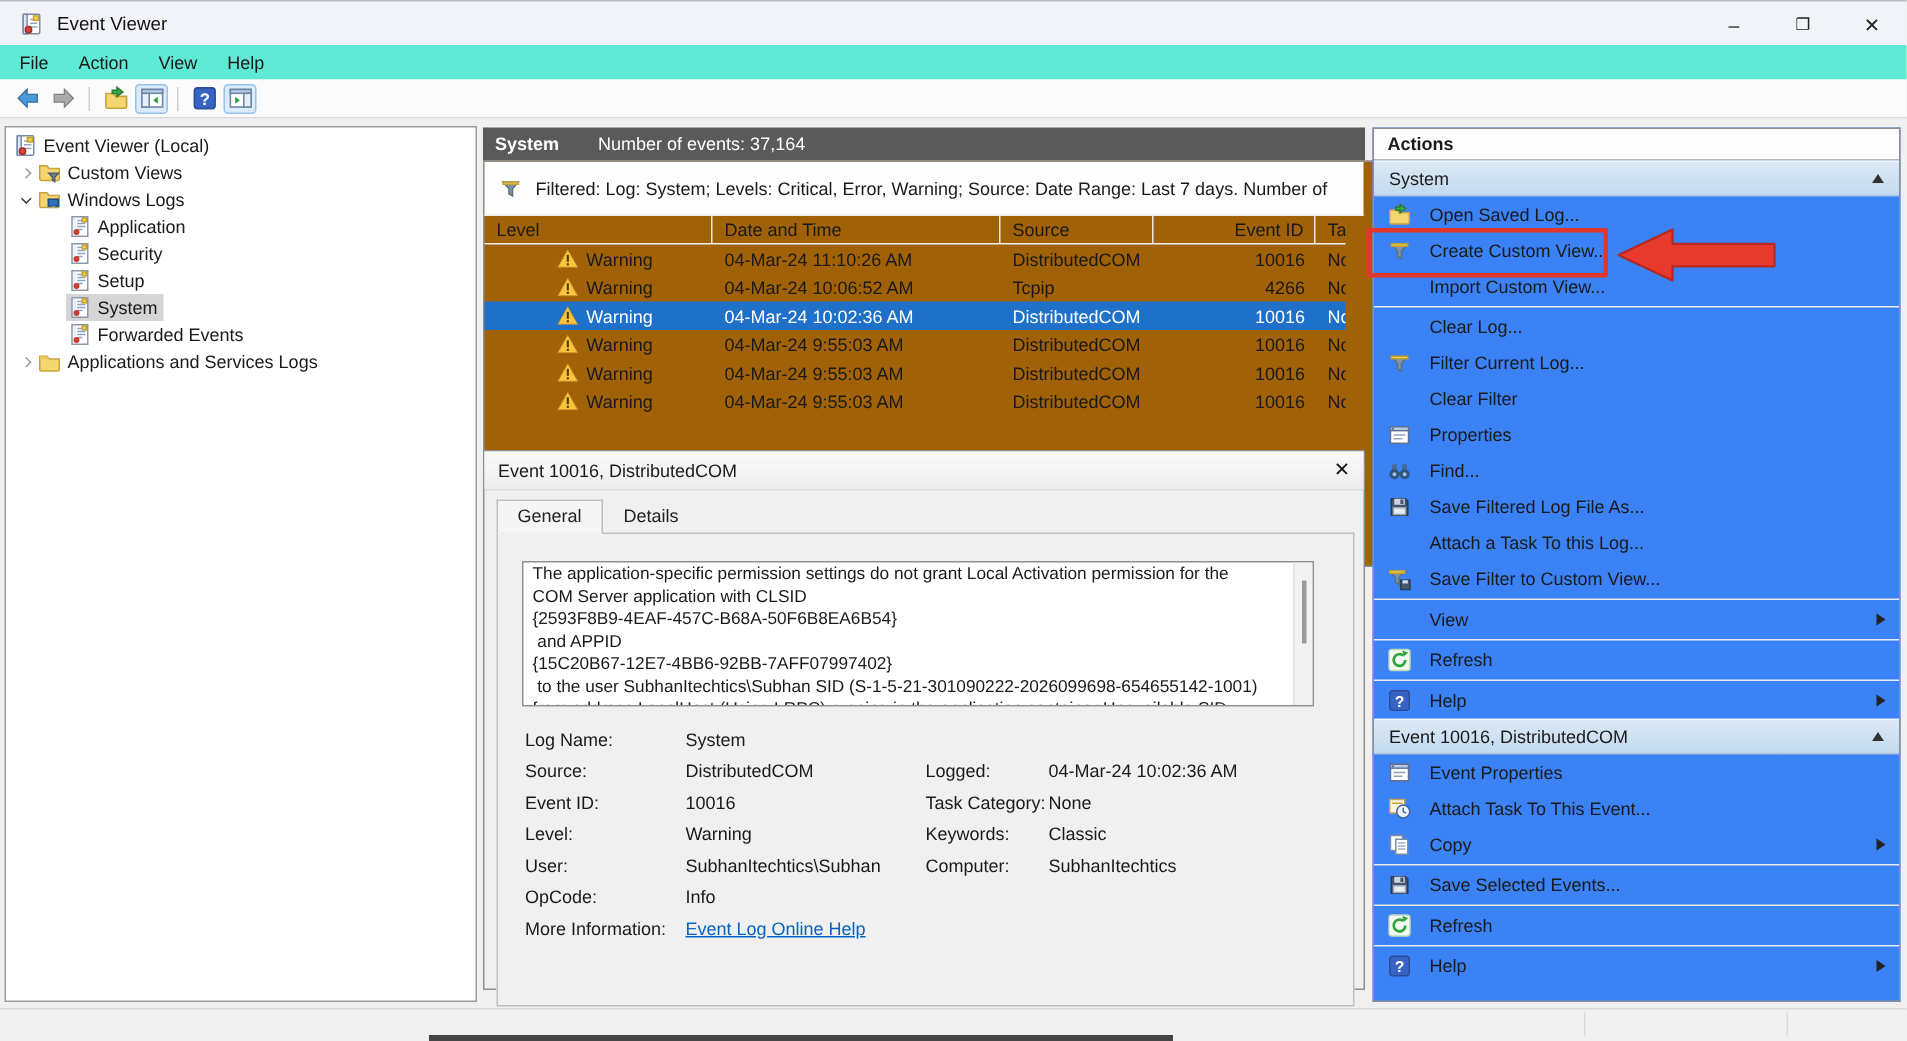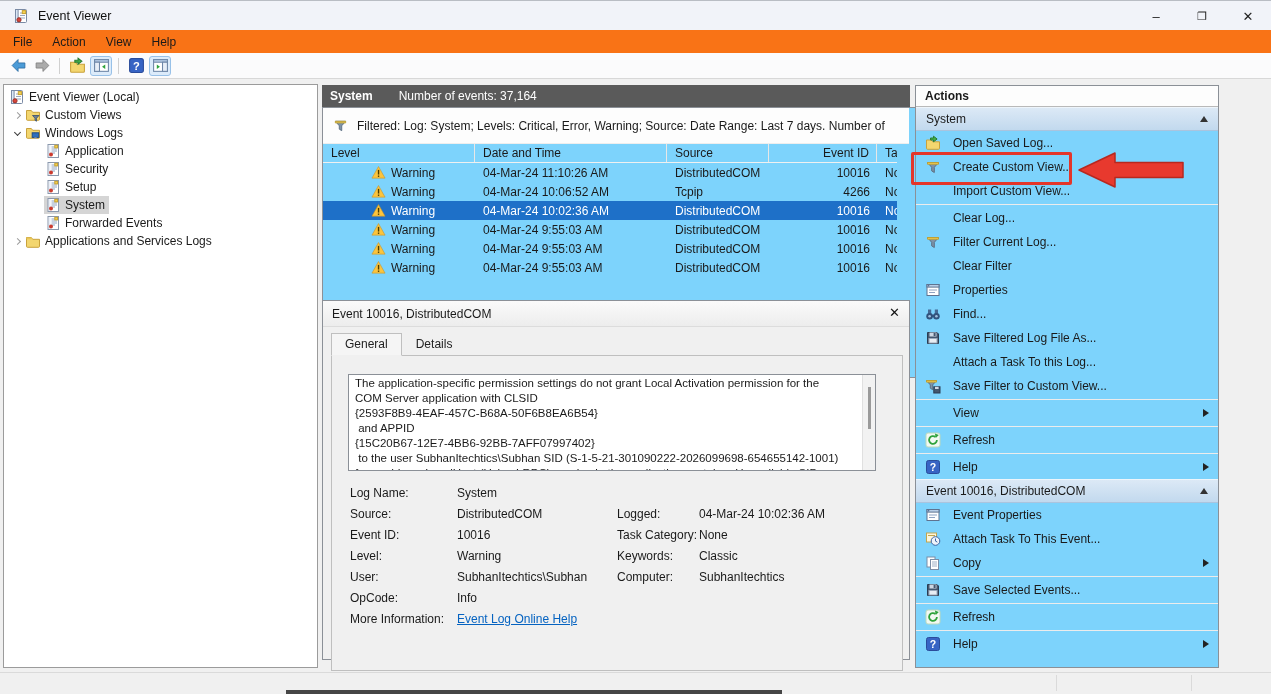--- a/index.html
+++ b/index.html
@@ -16,21 +16,21 @@
     background:#f1f3f9; border-top:1px solid #b9bdc4; display:flex; align-items:center; }
   .titlebar .app-icon { width:16px; height:16px; margin-left:13px; }
   .titlebar .title { margin-left:9px; font-size:12.5px; color:#111; }
   .win-controls { position:absolute; right:0; top:0; height:30px; display:flex; }
   .win-btn { width:46px; height:30px; display:flex; align-items:center; justify-content:center;
     font-size:13px; color:#222; cursor:default; }
   .win-btn.max { font-size:11px; }
 
   
   .menubar { position:absolute; left:0; top:30px; width:1271px; height:23px;
-    background:#f97316; display:flex; align-items:center; padding-left:3px; }
+    background:#5eead4; display:flex; align-items:center; padding-left:3px; }
   .menu-item { padding:3px 10px; }
 
   
   .toolbar { position:absolute; left:0; top:53px; width:1271px; height:26px;
     background:#fbfbfc; border-bottom:1px solid #d8d8d8; display:flex; align-items:center; padding-left:6px; }
   .tb-btn { width:22px; height:20px; display:flex; align-items:center; justify-content:center; margin:0 1px; }
   .tb-btn svg { width:17px; height:17px; }
   .tb-btn.toggled { background:#dcebfa; border:1px solid #98c1e8; border-radius:3px; }
   .tb-sep { width:1px; height:16px; background:#d0d0d0; margin:0 5px; }
 
@@ -46,21 +46,21 @@
   .tree-icon { width:16px; height:16px; margin-right:4px; flex:none; }
   .tree-icon svg { width:16px; height:16px; }
 
   
   .center-pane { position:absolute; left:322px; top:85px; width:588px; height:575px; }
   .list-title { position:absolute; left:0; top:0; width:588px; height:22px; background:#5a5a5a;
     color:#fff; display:flex; align-items:center; }
   .list-title .lt-name { font-weight:bold; margin-left:8px; }
   .list-title .lt-count { margin-left:26px; }
   .list-box { position:absolute; left:0; top:22px; width:644px; height:271px;
-    background:#7dd3fc; border:1px solid #8b9097; }
+    background:#a16207; border:1px solid #8b9097; }
   .filter-bar { position:absolute; left:0; top:0; width:586px; height:36px; background:#fdfdfd;
     border-bottom:1px solid #eee; display:flex; align-items:center; }
   .filter-bar .f-icon { width:15px; height:15px; margin:0 9px 0 10px; }
   .thead { position:absolute; left:0; top:36px; width:574px; height:19px; display:flex; border-bottom:1px solid #f0f0f0; }
   .th { border-right:1px solid #e7e7e7; display:flex; align-items:center; padding-left:8px; overflow:hidden; }
   .col-level { width:152px; flex:none;text-align:center; }
   .col-date  { width:192px; flex:none; }
   .col-src   { width:102px; flex:none; }
   .col-eid   { width:108px; flex:none; justify-content:flex-end; padding-right:7px; }
   .col-task  { width:20px;  flex:none; border-right:none; }
@@ -94,22 +94,22 @@
   .msg-text { padding:1px 6px; white-space:pre-wrap; font-size:11.5px; line-height:15px; width:505px; }
   .msg-scroll { position:absolute; right:0; top:0; width:13px; height:95px; background:#f2f2f2; border-left:1px solid #e0e0e0; }
   .msg-scroll .thumb { position:absolute; left:5px; top:12px; width:3px; height:42px; background:#9a9a9a; }
   .fields { position:absolute; left:0; top:130px; width:572px; }
   .f-row { position:relative; height:21px; }
   .f-row span { position:absolute; white-space:nowrap; }
   .f-l1 { left:18px; } .f-v1 { left:125px; } .f-l2 { left:285px; } .f-v2 { left:367px; }
   .f-link { color:#0563c1; text-decoration:underline; }
 
   
-  .actions-pane { position:absolute; left:915px; top:85px; width:304px; height:583px;
-    background:#7dd3fc; border:1px solid #8b9097; overflow:hidden; }
+  .actions-pane { position:absolute; left:915px; top:85px; width:352px; height:583px;
+    background:#3b82f6; border:1px solid #8b9097; overflow:hidden; }
   .actions-title { height:21px; display:flex; align-items:center; padding-left:9px;
     font-weight:bold; border-bottom:1px solid #b9b9b9; background:#fdfdfd; }
   .act-section-head { height:24px; display:flex; align-items:center; padding:0 10px;
     background:linear-gradient(#dcE9f6,#c2d9ee); border-top:1px solid #eef5fb; border-bottom:1px solid #aac4de; position:relative; }
   .act-collapse { position:absolute; right:10px; top:8px; width:0; height:0;
     border-left:4px solid transparent; border-right:4px solid transparent; border-bottom:6px solid #333; }
   .act-item { height:24px; display:flex; align-items:center; position:relative; }
   .act-icon { width:16px; height:16px; margin-left:9px; flex:none; }
   .act-icon svg { width:16px; height:16px; }
   .act-label { margin-left:12px; white-space:nowrap; }

